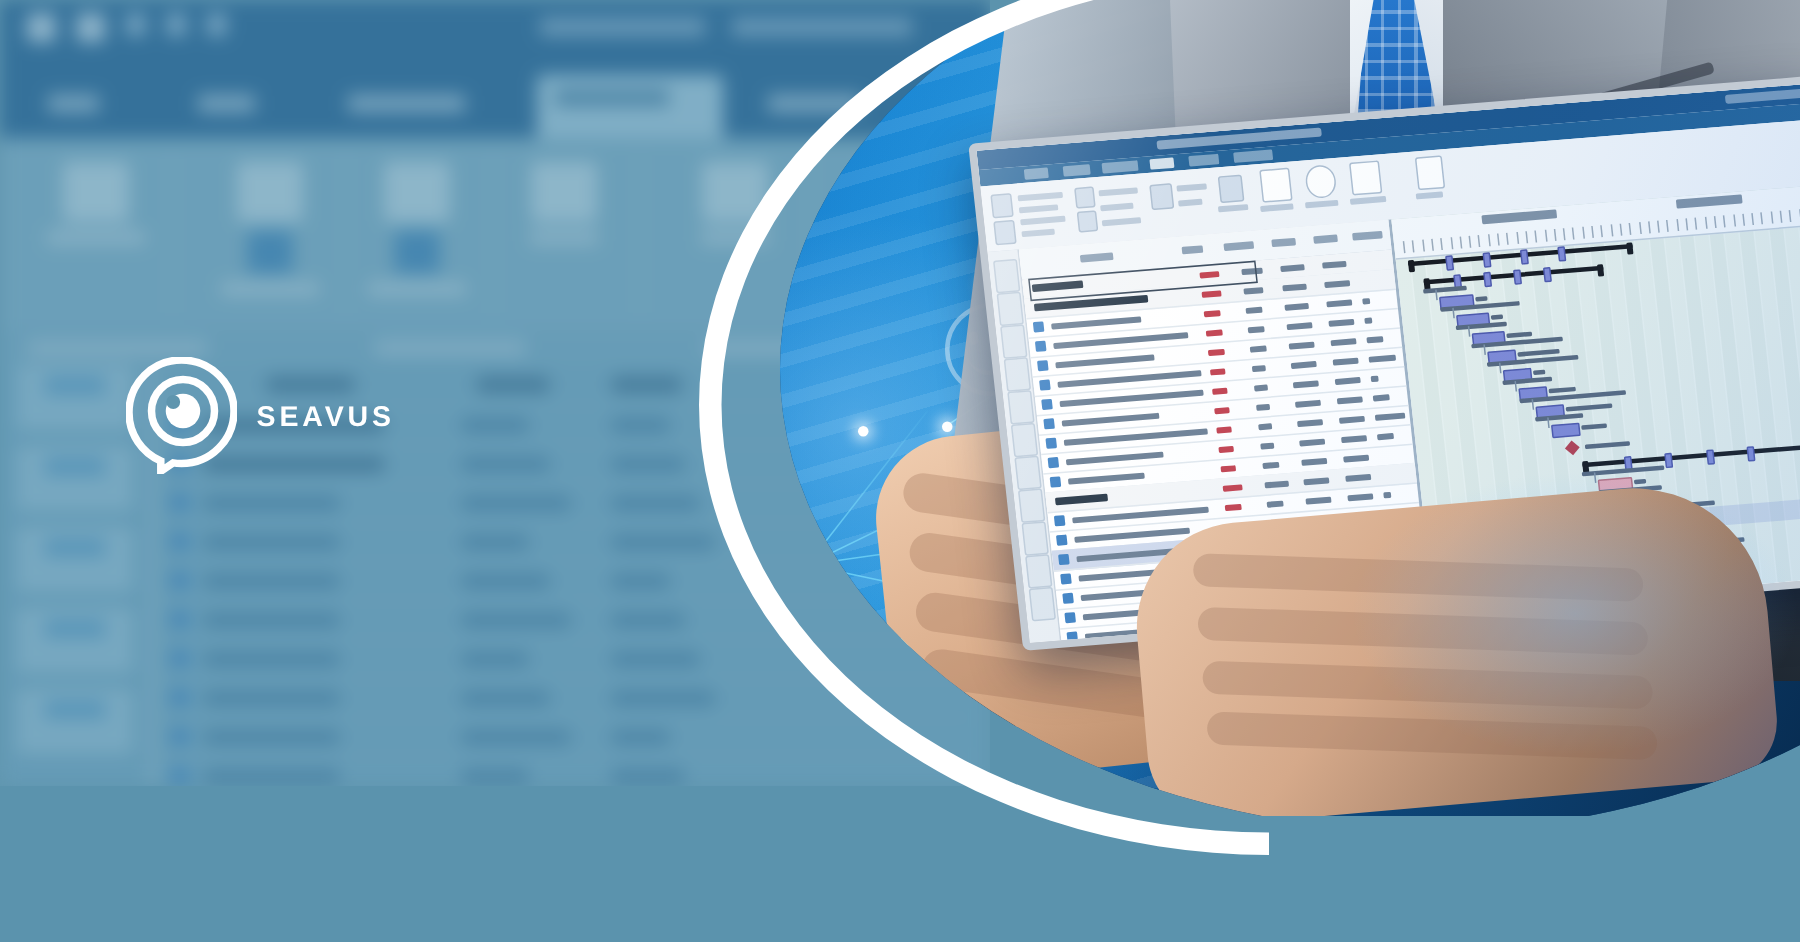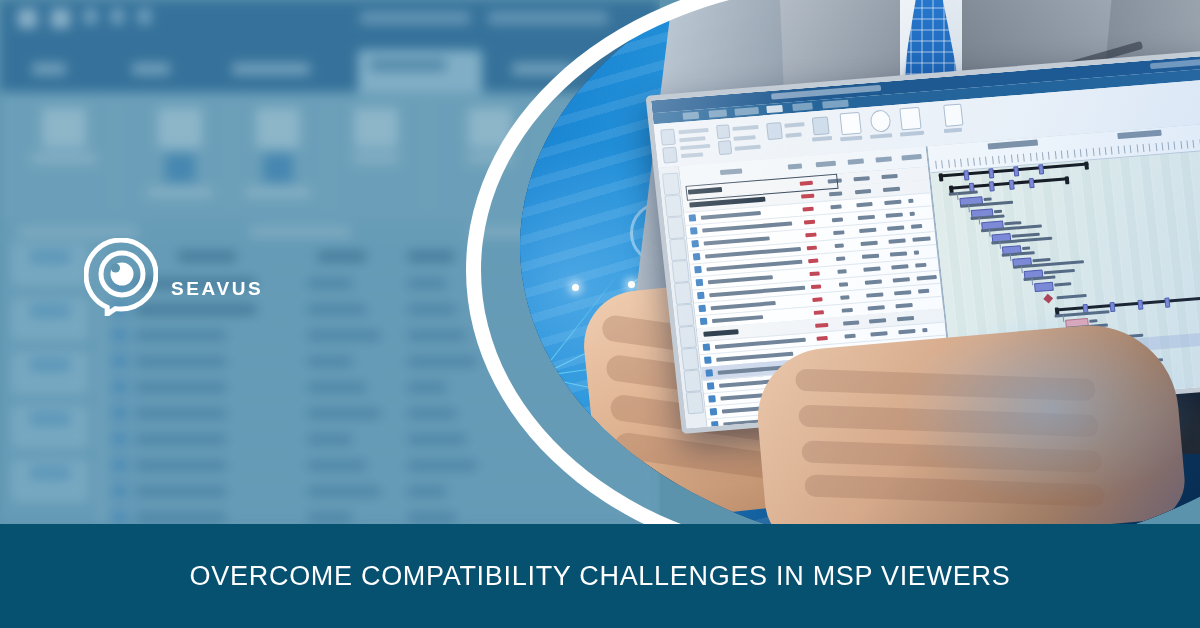--- a/index.html
+++ b/index.html
@@ -163,21 +163,21 @@
     background:linear-gradient(118deg,rgba(255,255,255,.30) 0%,rgba(255,255,255,.04) 22%,rgba(120,180,255,.06) 55%,rgba(90,150,230,.20) 100%);}
 
   
   .arc{position:absolute;left:466px;top:-30px;width:760px;height:600px;
     border-radius:50%;border:15px solid #ffffff;box-sizing:border-box;
     clip-path: inset(0 380px 0 0);}
 
   
   .logo{position:absolute;left:84px;top:238px;display:flex;align-items:center;gap:13px;}
   .logo-mark{width:74px;height:78px;position:relative;flex:none;}
-  .logo-text{position:relative;top:12px;}
+  .logo-text{position:relative;top:2px;}
   .logo-seavus{color:#fff;font-size:19px;font-weight:bold;letter-spacing:2.6px;line-height:1;margin-bottom:2px;
     font-family:"Liberation Sans", sans-serif;}
   .logo-main{color:#fff;font-size:41px;line-height:1;white-space:nowrap;font-family:"Liberation Sans", sans-serif;}
   .logo-main .b{font-weight:bold;letter-spacing:-.6px;}
   .logo-main .l{font-weight:normal;letter-spacing:-.4px;}
   .logo-tm{font-size:11px;vertical-align:super;font-weight:normal;}
 
   
   .banner{position:absolute;left:0;top:524px;width:1200px;height:104px;background:#065070;}
   .banner-text{position:absolute;left:0;top:0;width:1200px;height:104px;
@@ -803,17 +803,14 @@
         <circle cx="38" cy="36" r="21" fill="none" stroke="#ffffff" stroke-width="5"></circle>
         <circle cx="38" cy="36" r="11.5" fill="#ffffff"></circle>
         <circle cx="31.5" cy="30" r="4.6" fill="#5f95ae"></circle>
       </svg>
     </div>
     <div class="logo-text">
       <div class="logo-seavus">SEAVUS</div>
     </div>
   </div>
 
-  <div class="banner">
-    <div class="banner-text">OVERCOME COMPATIBILITY CHALLENGES IN MSP VIEWERS</div>
-  </div>
 
 </div>
 
 </body></html>

